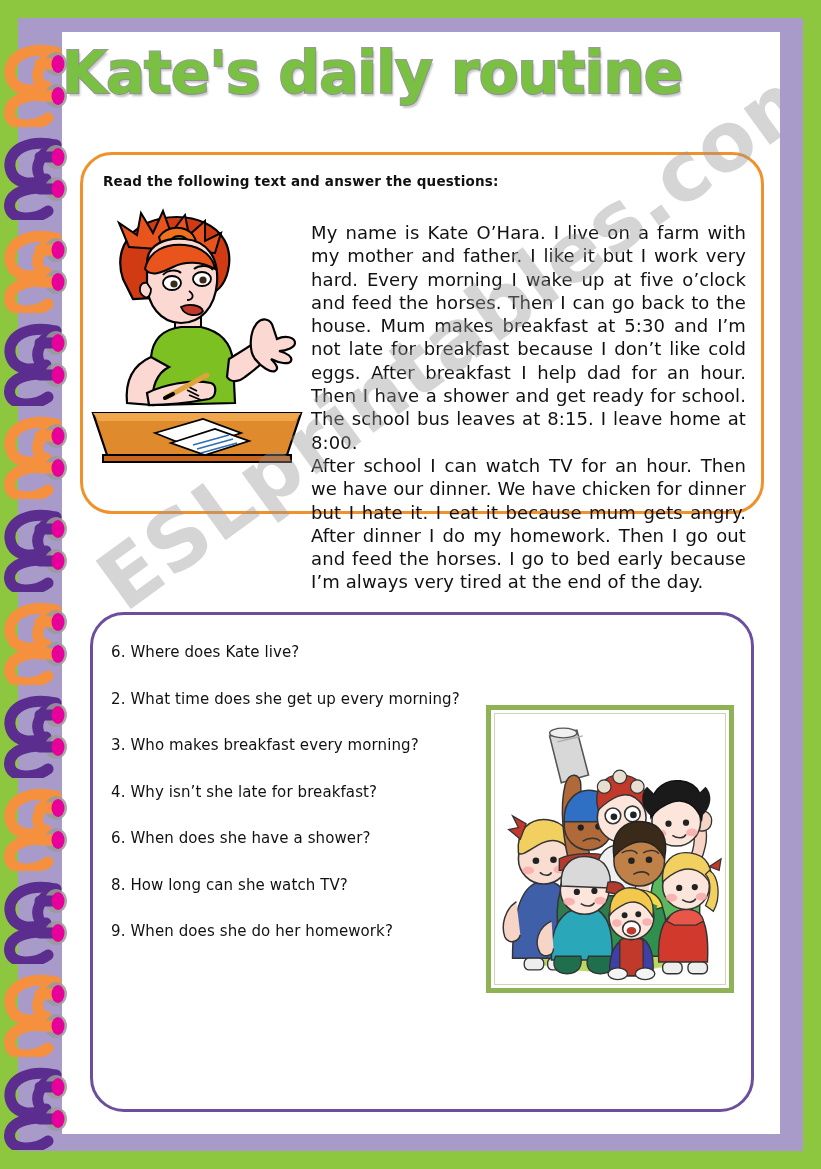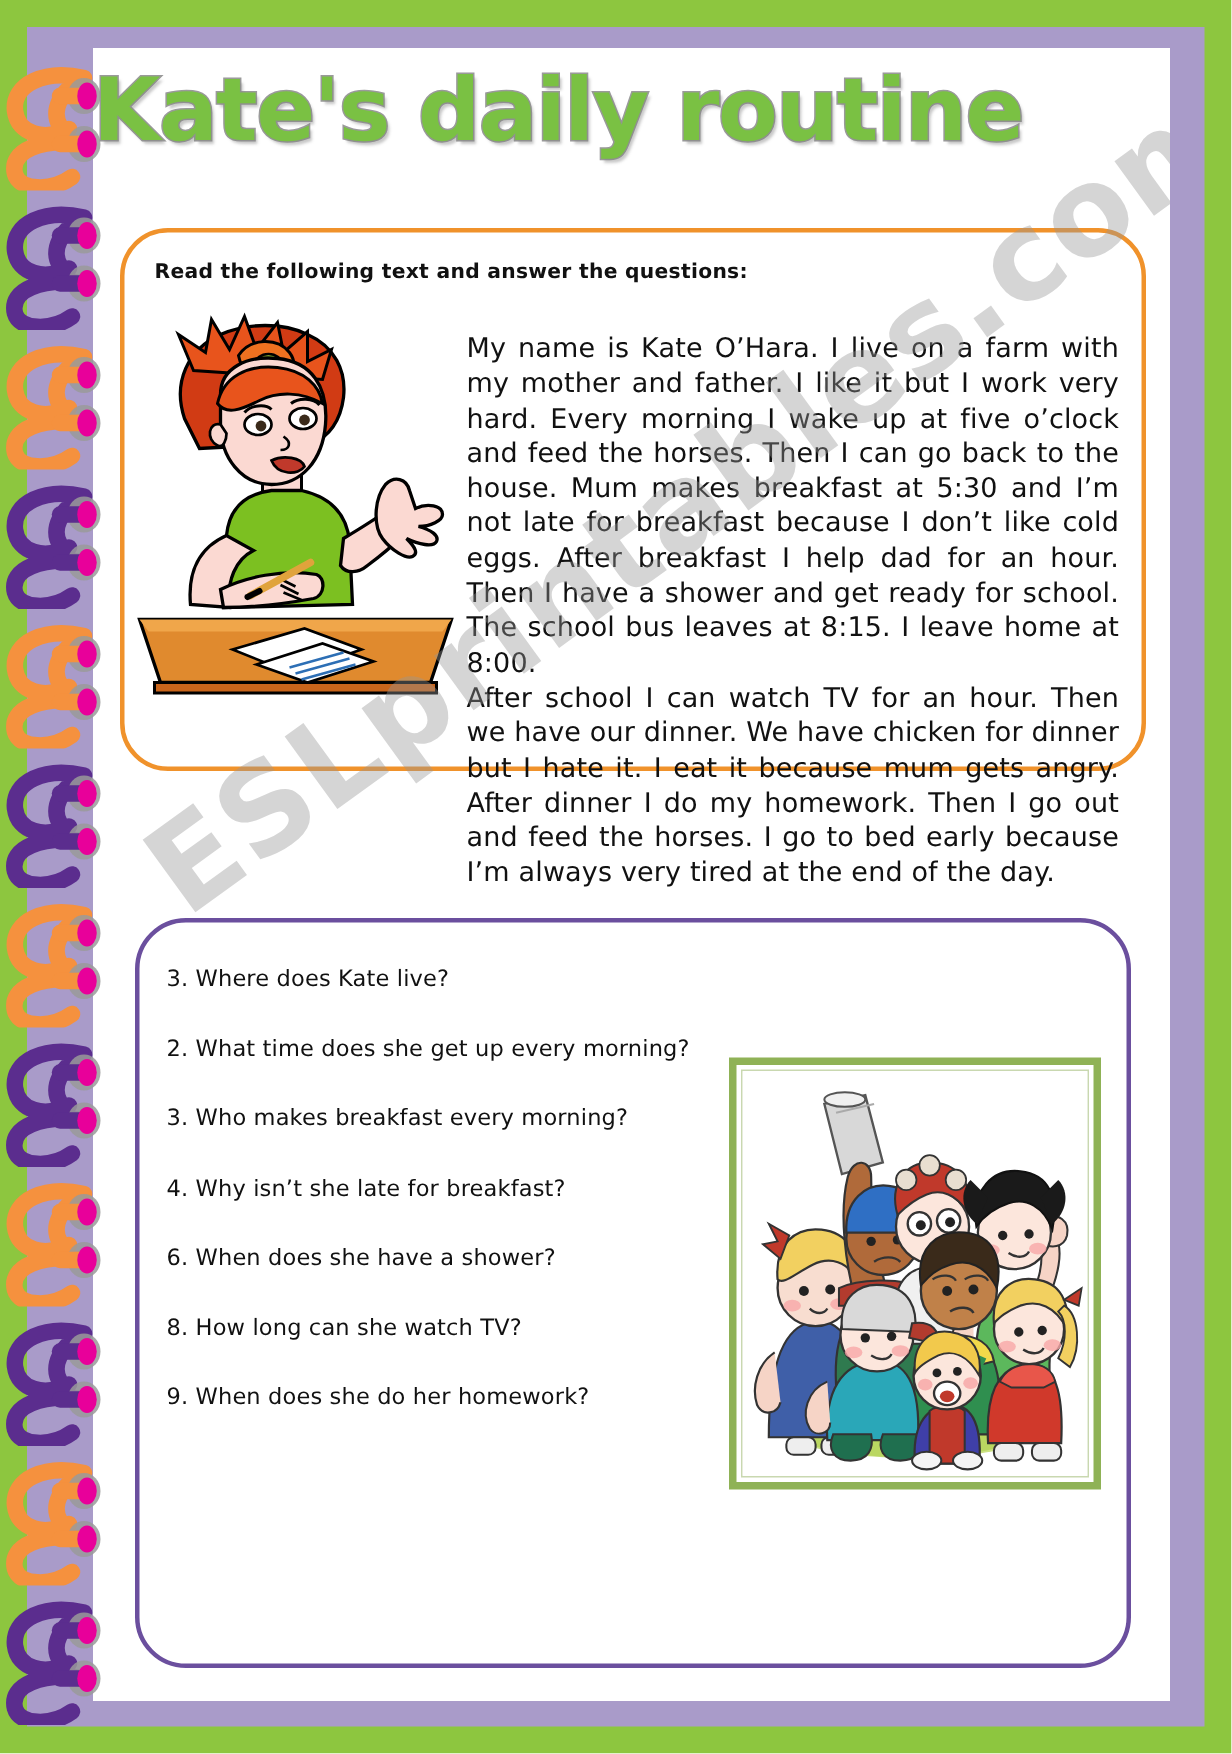--- a/index.html
+++ b/index.html
@@ -268,21 +268,21 @@
 
     <div class="passage">
       <p>My name is Kate O’Hara. I live on a farm with my mother and father. I like it but I work very hard. Every morning I wake up at five o’clock and feed the horses. Then I can go back to the house. Mum makes breakfast at 5:30 and I’m not late for breakfast because I don’t like cold eggs.  After breakfast I help dad for an hour. Then I have a shower and get ready for school. The school bus leaves at 8:15. I leave home at 8:00.</p>
       <p>After school I can watch TV for an hour. Then we have our dinner. We have chicken for dinner but I hate it. I eat it because mum gets angry. After dinner I do my homework. Then I go out and feed the horses. I go to bed early because I’m always very tired at the end of the day.</p>
     </div>
   </div>
 
   <div class="questions-box">
 
     <div class="q-list">
-      <div class="q-item">3. Where does Kate live?</div>
+      <div class="q-item">6. Where does Kate live?</div>
       <div class="q-item">2. What time does she get up every morning?</div>
       <div class="q-item">3. Who makes breakfast every morning?</div>
       <div class="q-item">4. Why isn’t she late for breakfast?</div>
       <div class="q-item">6. When does she have a shower?</div>
       <div class="q-item">8. How long can she watch TV?</div>
       <div class="q-item">9. When does she do her homework?</div>
     </div>
 
     <div class="kids-frame">
       <div class="kids-inner">

